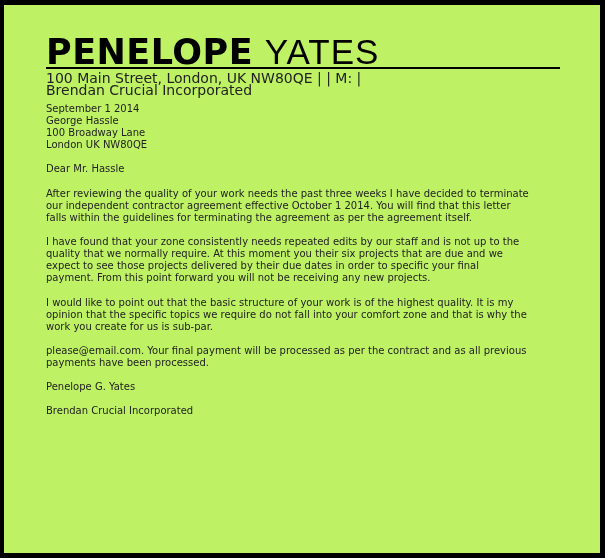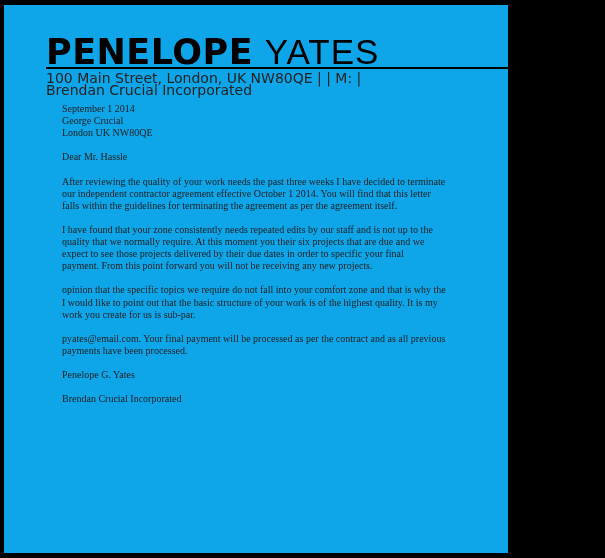--- a/index.html
+++ b/index.html
@@ -6,23 +6,23 @@
     html, body {
       width: 605px;
       height: 558px;
       background: #000000;
       overflow: hidden;
     }
     .frame {
       position: absolute;
       left: 4px;
       top: 5px;
-      width: 504px;
+      width: 596px;
       height: 548px;
-      background: #0ea5e9;
+      background: #bef264;
     }
     .letter {
       position: absolute;
       left: 42px;
       top: 0;
       width: 520px;
       font-family: "DejaVu Sans", sans-serif;
       color: #222222;
     }
     .name-title {
@@ -56,27 +56,26 @@
       position: absolute;
       left: 0;
       top: 68px;
       font-size: 14px;
       line-height: 11.5px;
       color: #222222;
       white-space: nowrap;
     }
     .body {
       position: absolute;
-      left: 16px;
+      left: 0;
       top: 98px;
       width: 518px;
       font-size: 10px;
       line-height: 12.1px;
       color: #222222;
-      font-family: Liberation Serif, serif;
     }
     .body .block {
       margin-bottom: 12.1px;
     }
     .body .line {
       display: block;
       white-space: nowrap;
     }
   </style>
 </head>
@@ -90,21 +89,22 @@
     <div class="rule"></div>
 
     <div class="contact">
       <div>100 Main Street, London, UK NW80QE |  | M: |</div>
       <div>Brendan Crucial Incorporated</div>
     </div>
 
     <div class="body">
       <div class="block">
         <span class="line">September 1 2014</span>
-        <span class="line">George Crucial</span>
+        <span class="line">George Hassle</span>
+        <span class="line">100 Broadway Lane</span>
         <span class="line">London UK NW80QE</span>
       </div>
 
       <div class="block">
         <span class="line">Dear Mr. Hassle</span>
       </div>
 
       <div class="block">
         <span class="line">After reviewing the quality of your work needs the past three weeks I have decided to terminate</span>
         <span class="line">our independent contractor agreement effective October 1 2014. You will find that this letter</span>
@@ -112,27 +112,27 @@
       </div>
 
       <div class="block">
         <span class="line">I have found that your zone consistently needs repeated edits by our staff and is not up to the</span>
         <span class="line">quality that we normally require. At this moment you their six projects that are due and we</span>
         <span class="line">expect to see those projects delivered by their due dates in order to specific your final</span>
         <span class="line">payment. From this point forward you will not be receiving any new projects.</span>
       </div>
 
       <div class="block">
+        <span class="line">I would like to point out that the basic structure of your work is of the highest quality. It is my</span>
         <span class="line">opinion that the specific topics we require do not fall into your comfort zone and that is why the</span>
-        <span class="line">I would like to point out that the basic structure of your work is of the highest quality. It is my</span>
         <span class="line">work you create for us is sub-par.</span>
       </div>
 
       <div class="block">
-        <span class="line">pyates@email.com. Your final payment will be processed as per the contract and as all previous</span>
+        <span class="line">please@email.com. Your final payment will be processed as per the contract and as all previous</span>
         <span class="line">payments have been processed.</span>
       </div>
 
 
       <div class="block">
         <span class="line">Penelope G. Yates</span>
       </div>
 
       <div class="block">
         <span class="line">Brendan Crucial Incorporated</span>

